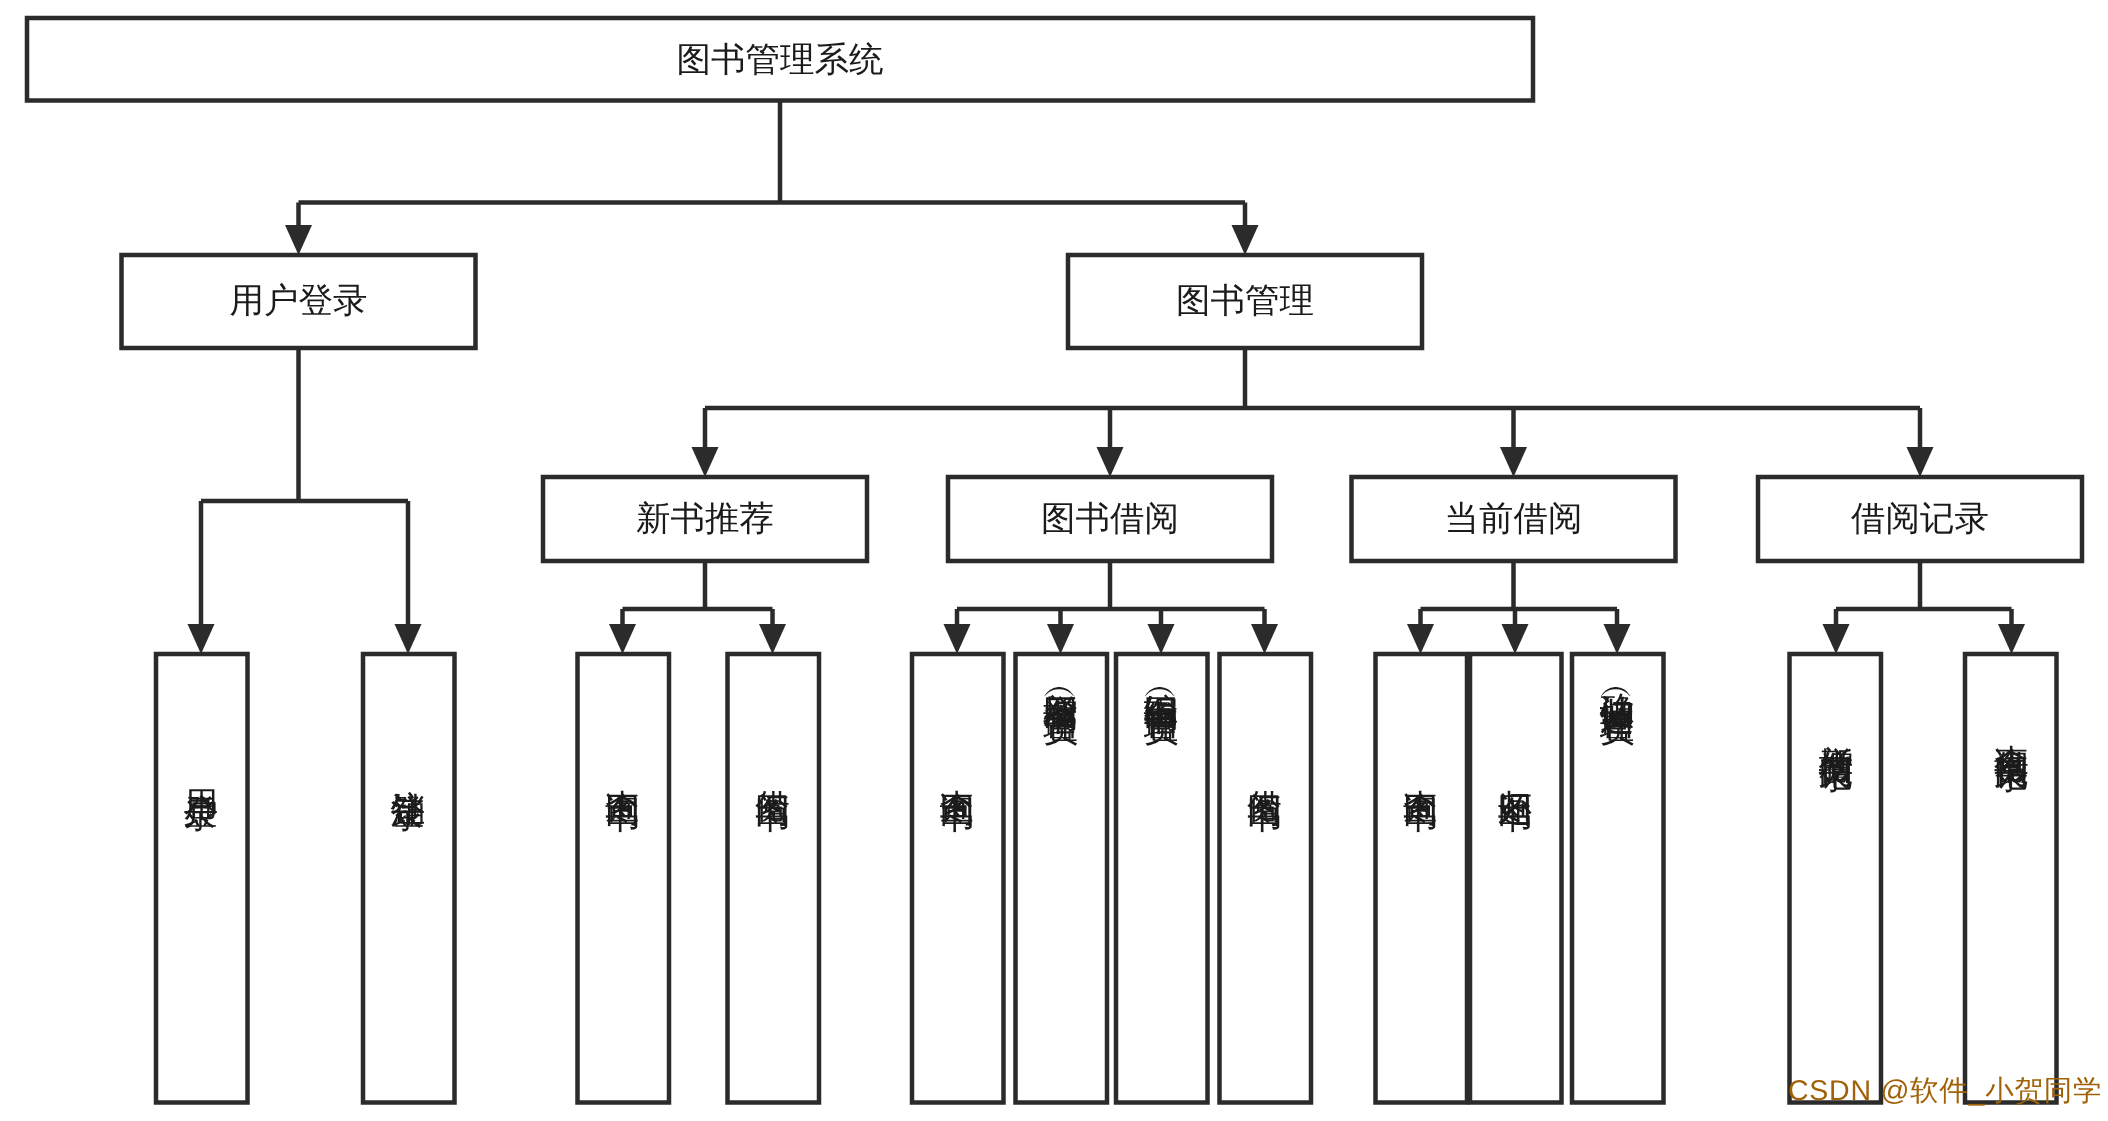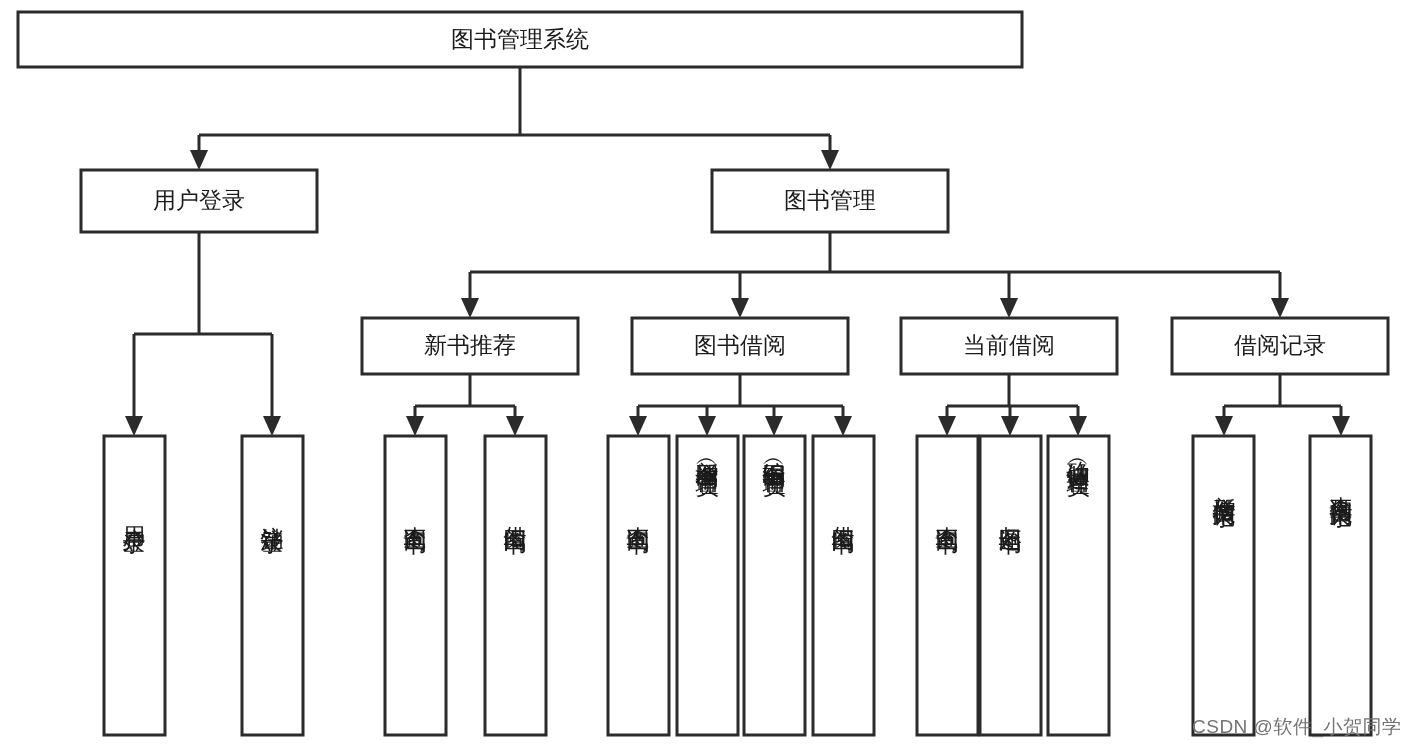--- a/index.html
+++ b/index.html
@@ -65,21 +65,21 @@
     letter-spacing: 2px;
     white-space: nowrap;
     text-align: center;
     pointer-events: none;
     transform: translateX(-50%);
   }
   .watermark {
     position: absolute;
     font-family: "Liberation Sans", "DejaVu Sans", sans-serif;
     font-size: 19px;
-    color: #737373;
+    color: #a16207;
     white-space: nowrap;
     letter-spacing: 0.5px;
   }
 </style>
 </head>
 <body>
 
 <div id="diagram-root">
 
   <svg class="diagram-canvas" viewBox="0 0 1405 747" xmlns="http://www.w3.org/2000/svg">

